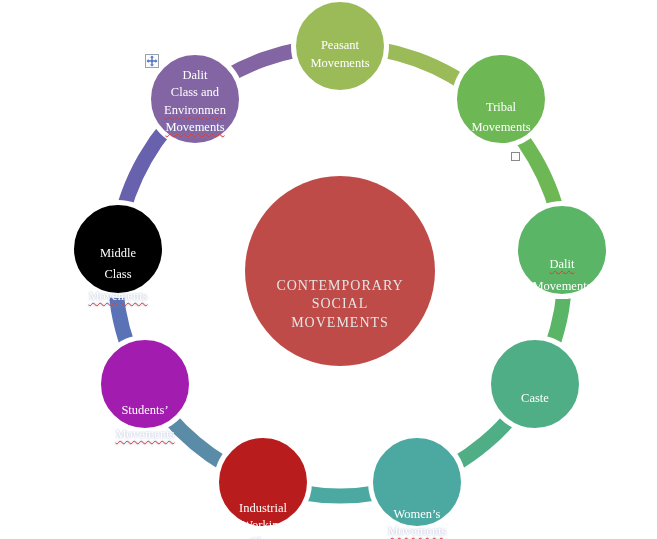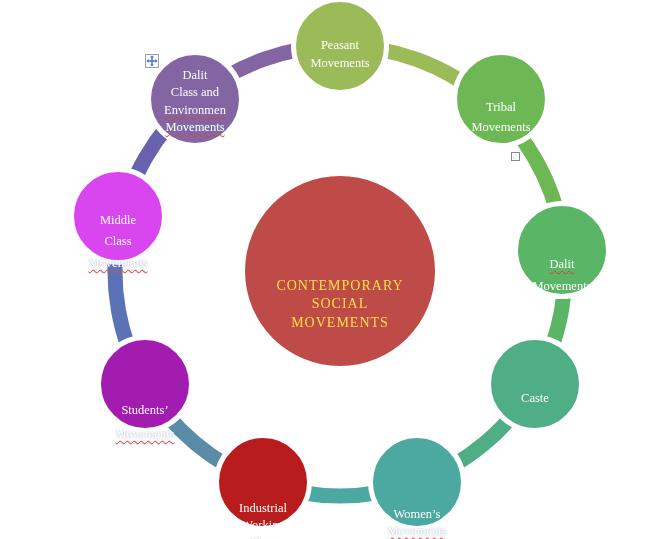--- a/index.html
+++ b/index.html
@@ -18,21 +18,21 @@
     text-decoration-line:underline;
     text-decoration-style:wavy;
     text-decoration-color:#e03a2f;
     text-decoration-thickness:1px;
     text-underline-offset:2px;
     text-decoration-skip-ink:none;
   }
   .ghost{text-shadow:0 0 2px rgba(120,140,185,0.75);}
   .center-circle{
     position:absolute;z-index:2;left:245px;top:176px;width:190px;height:190px;
-    border-radius:50%;background:#be4b48;color:#fde047;
+    border-radius:50%;background:#be4b48;color:#e5e5e5;
   }
   .center-text{
     box-sizing:border-box;width:190px;padding:101px 17px 0 17px;
     text-align:center;font-size:14px;letter-spacing:1px;line-height:1.32;
   }
   .move-handle{
     position:absolute;z-index:3;left:145px;top:54px;width:14px;height:14px;
     box-sizing:border-box;border:1px solid #9aa3ad;background:#fbfbfc;
     display:flex;align-items:center;justify-content:center;
   }
@@ -80,21 +80,21 @@
       </div>
       <div class="node" style="left: 214px; top: 433px; background: #b91c1c; padding-top: 62px; line-height: 1.35;">
         <div class="ln">Industrial</div>
         <div class="ln">Working</div>
         <div class="ln misspelled ghost">Class</div>
       </div>
       <div class="node" style="left: 96px; top: 335px; background: #a21caf; padding-top: 58px; line-height: 1.95;">
         <div class="ln">Students’</div>
         <div class="ln misspelled ghost">Movements</div>
       </div>
-      <div class="node" style="left: 69px; top: 167px; background: #d946ef; padding-top: 38px; line-height: 1.7;">
+      <div class="node" style="left: 69px; top: 200px; background: #000000; padding-top: 38px; line-height: 1.7;">
         <div class="ln">Middle</div>
         <div class="ln">Class</div>
         <div class="ln misspelled ghost">Movements</div>
       </div>
       <div class="node" style="left: 146px; top: 50px; background: rgb(132, 101, 164); padding-top: 12px; line-height: 1.38;">
         <div class="ln">Dalit</div>
         <div class="ln">Class and</div>
         <div class="ln misspelled">Environmen</div>
         <div class="ln misspelled ghost">Movements</div>
       </div>

